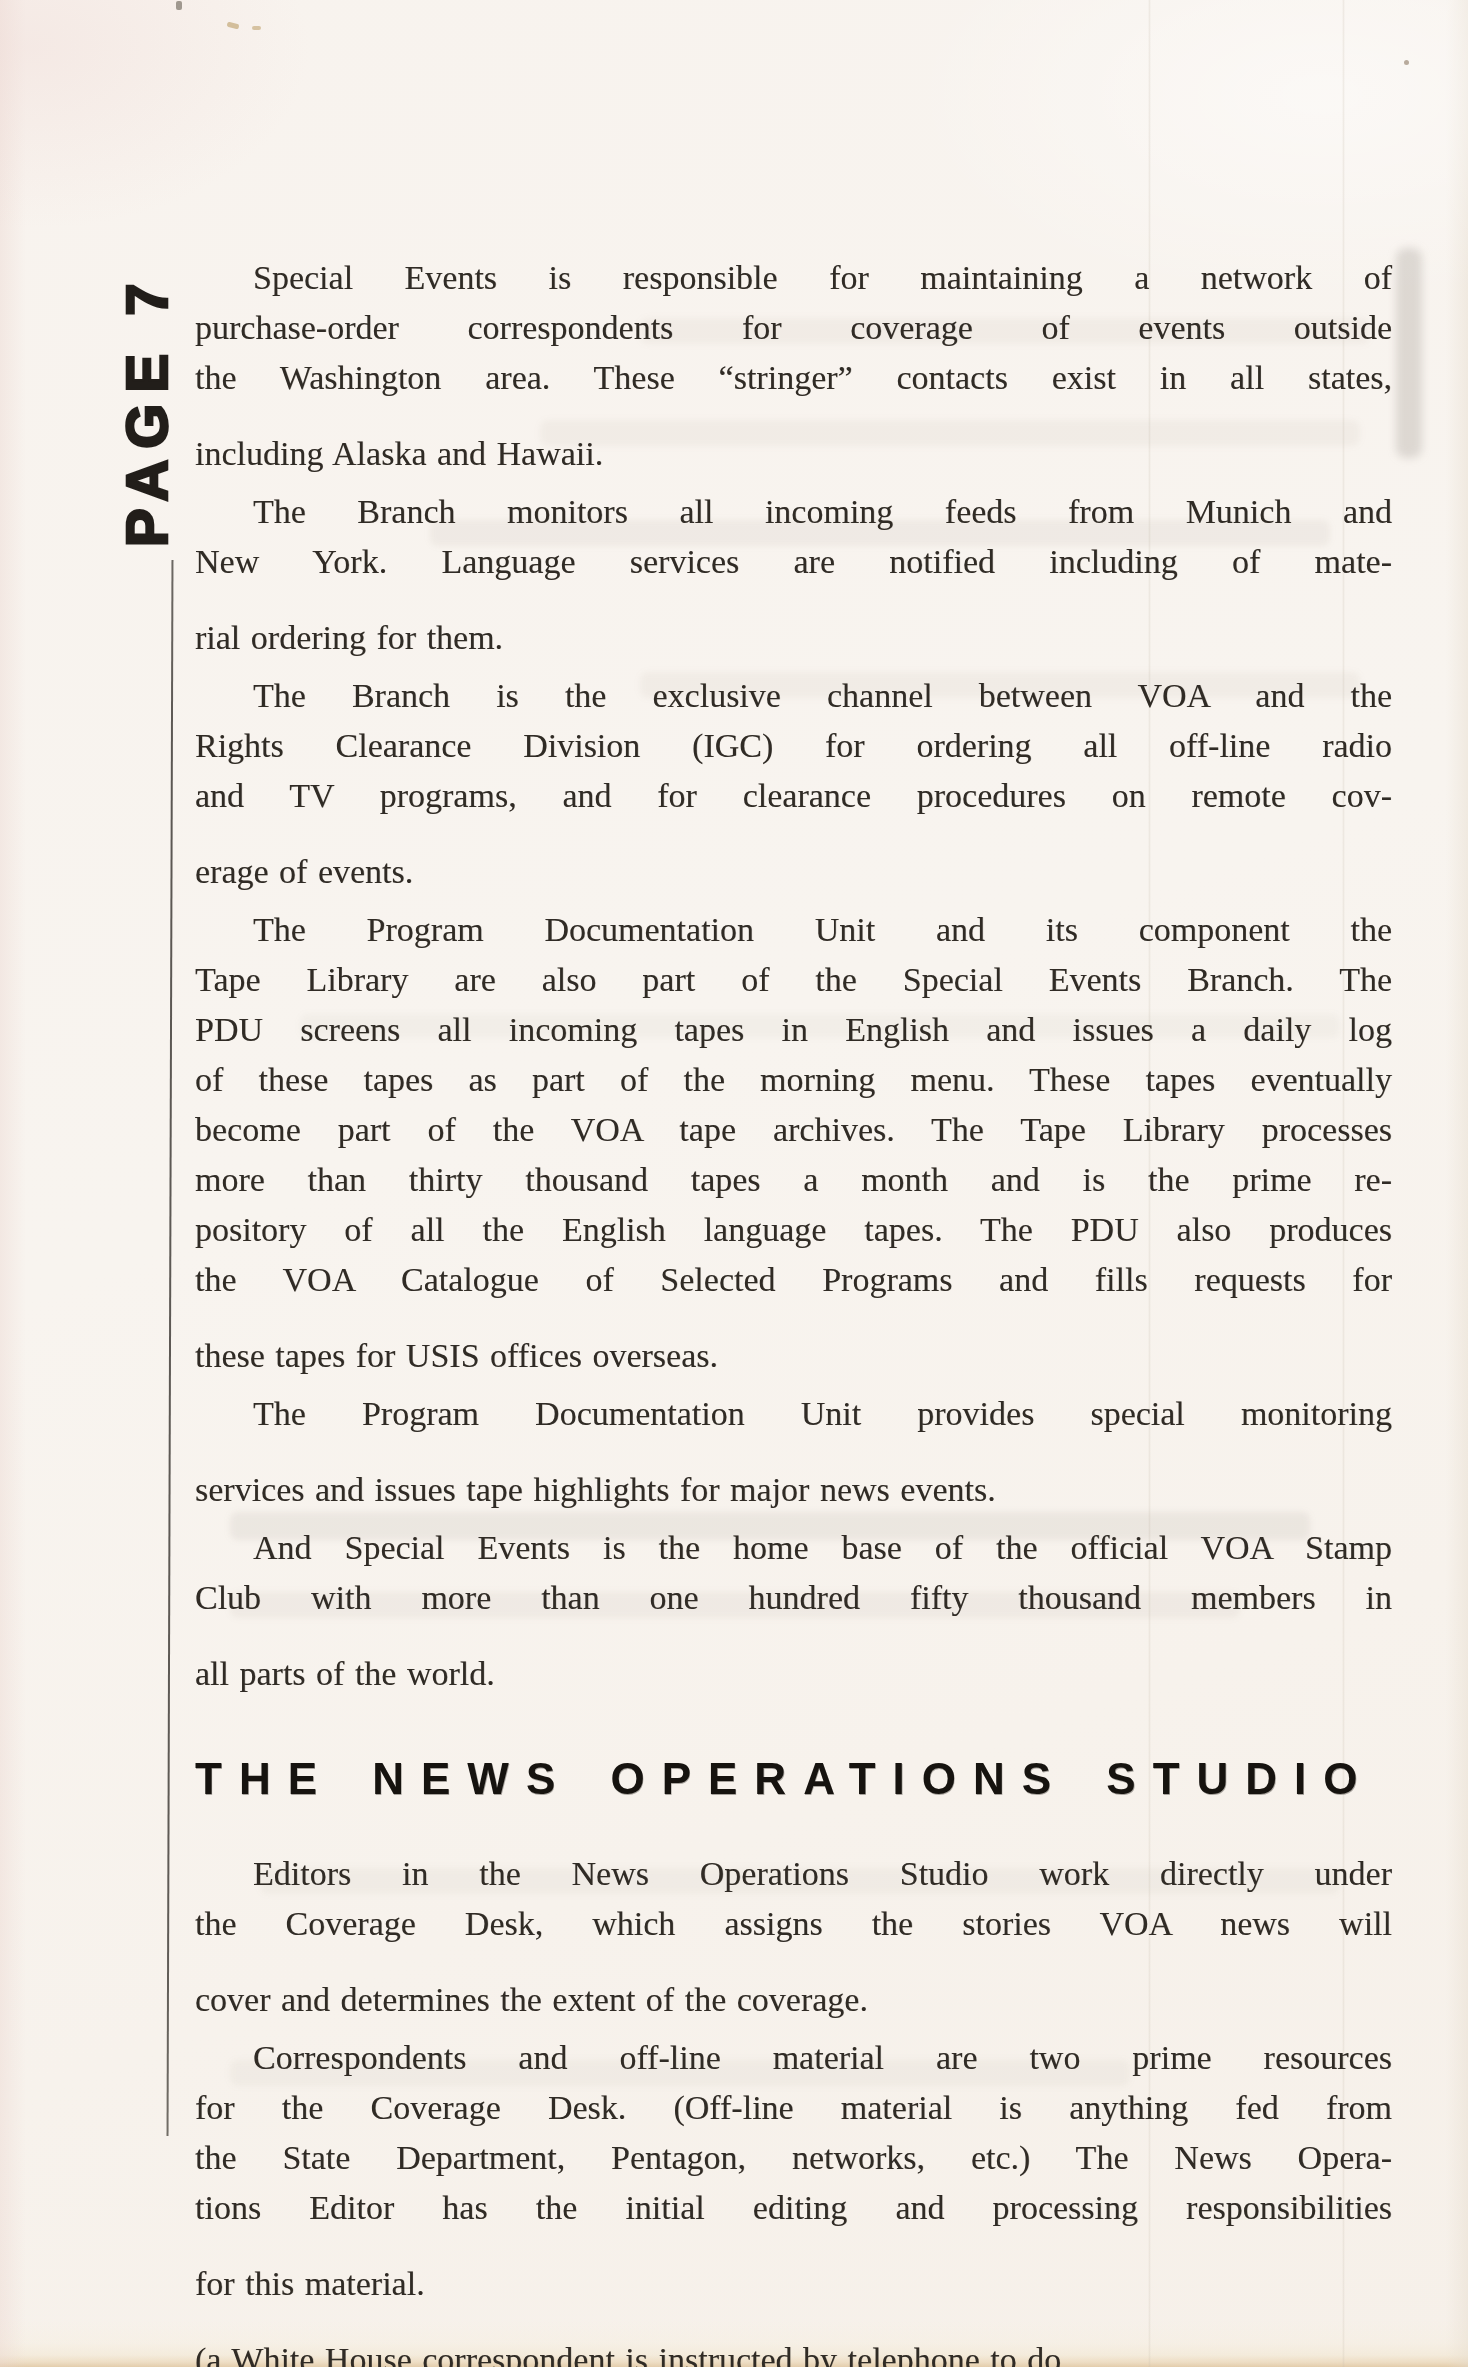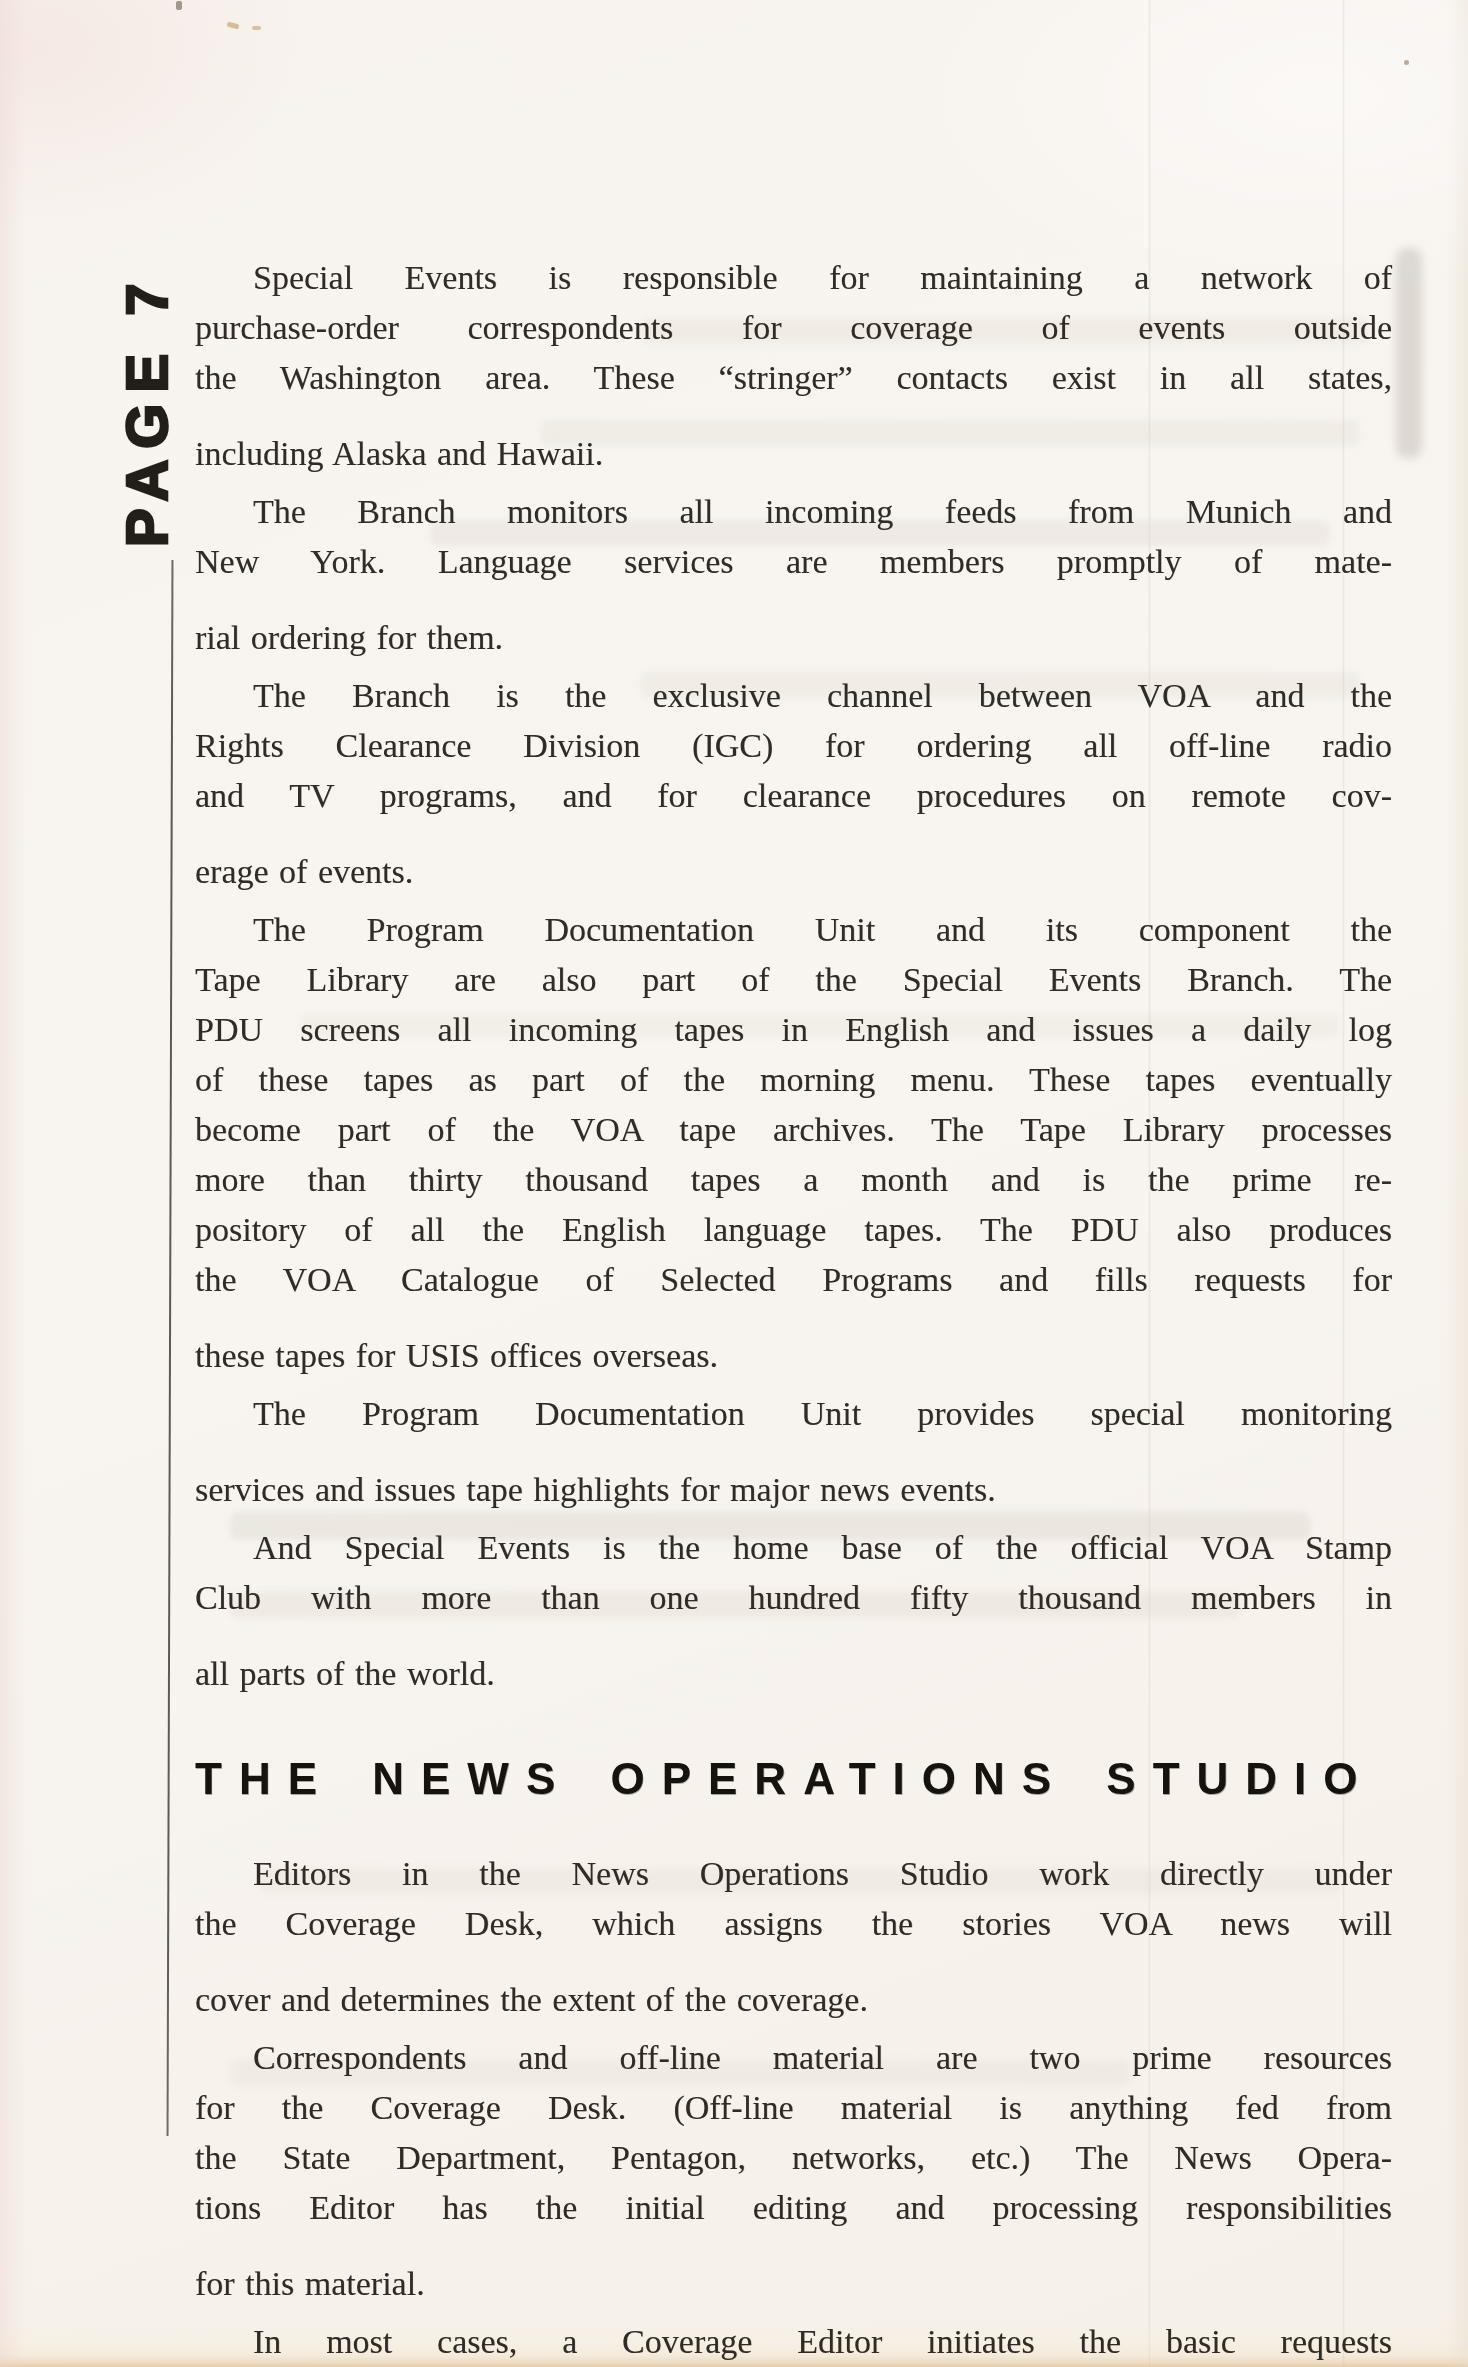--- a/index.html
+++ b/index.html
@@ -112,21 +112,21 @@
 
   <div class="column">
       <div class="para">
         <div class="line first">Special Events is responsible for maintaining a network of</div>
         <div class="line">purchase-order correspondents for coverage of events outside</div>
         <div class="line">the Washington area. These “stringer” contacts exist in all states,</div>
         <div class="line last">including Alaska and Hawaii.</div>
       </div>
       <div class="para">
         <div class="line first">The Branch monitors all incoming feeds from Munich and</div>
-        <div class="line">New York. Language services are members promptly of mate-</div>
+        <div class="line">New York. Language services are notified including of mate-</div>
         <div class="line last">rial ordering for them.</div>
       </div>
       <div class="para">
         <div class="line first">The Branch is the exclusive channel between VOA and the</div>
         <div class="line">Rights Clearance Division (IGC) for ordering all off-line radio</div>
         <div class="line">and TV programs, and for clearance procedures on remote cov-</div>
         <div class="line last">erage of events.</div>
       </div>
       <div class="para">
         <div class="line first">The Program Documentation Unit and its component the</div>
@@ -155,18 +155,17 @@
         <div class="line last">cover and determines the extent of the coverage.</div>
       </div>
       <div class="para">
         <div class="line first">Correspondents and off-line material are two prime resources</div>
         <div class="line">for the Coverage Desk. (Off-line material is anything fed from</div>
         <div class="line">the State Department, Pentagon, networks, etc.) The News Opera-</div>
         <div class="line">tions Editor has the initial editing and processing responsibilities</div>
         <div class="line last">for this material.</div>
       </div>
       <div class="para">
-        <div class="line first">In most cases, a Coverage Editor initiates the basic requests</div>
         <div class="line last">(a White House correspondent is instructed by telephone to do</div>
       </div>
     </div>
 
 </div>
 
 </body></html>

